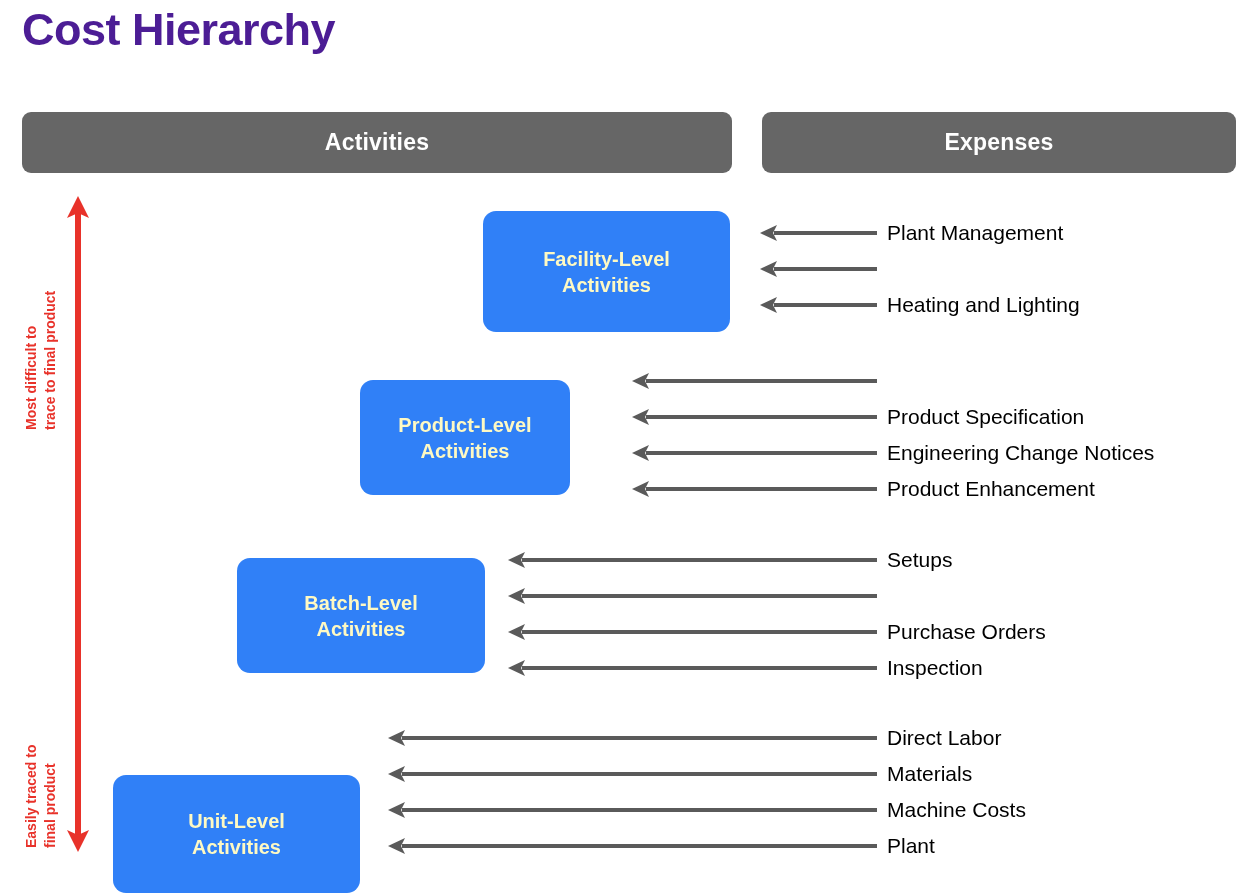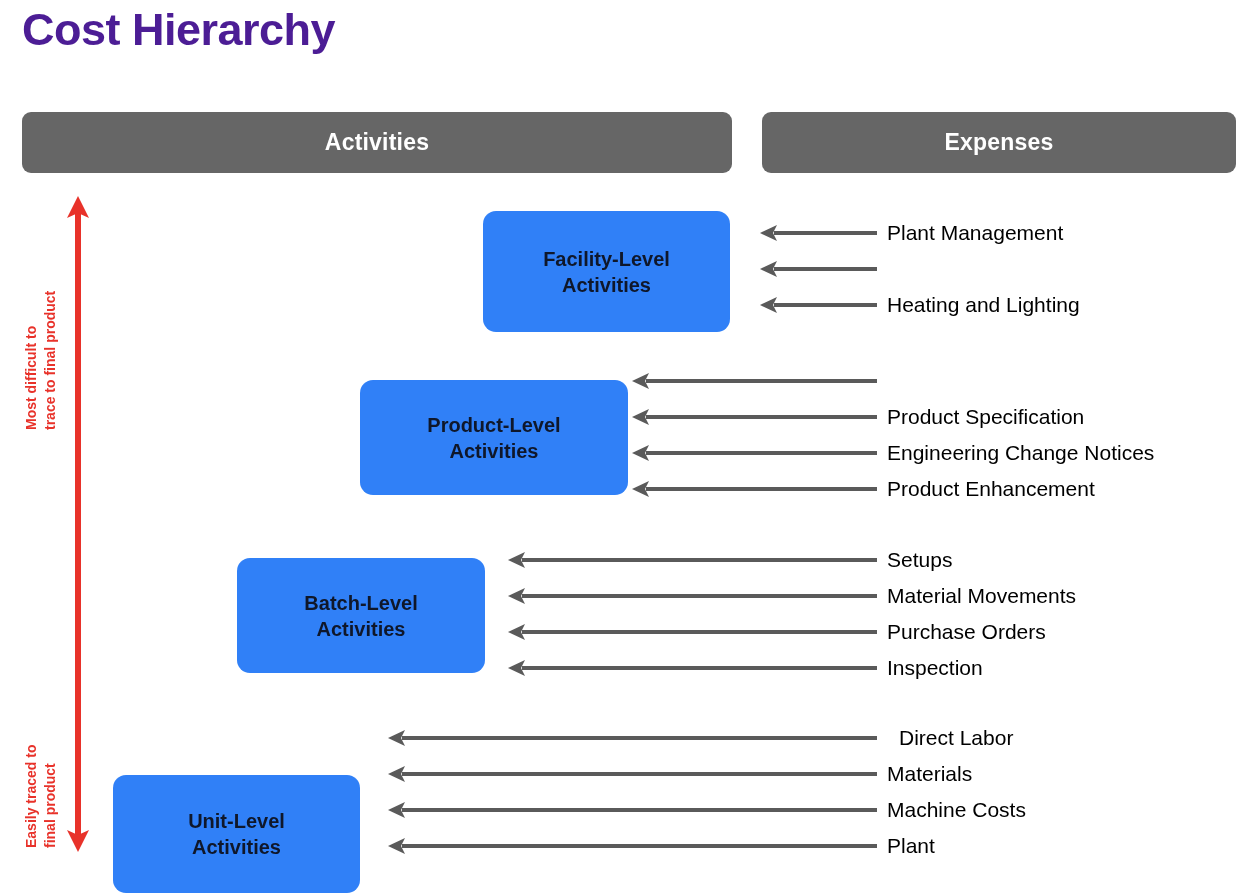--- a/index.html
+++ b/index.html
@@ -66,28 +66,28 @@
 
   
   .activity-box{
     position:absolute;
     background:#3080F7;
     border-radius:13px;
     display:flex;
     align-items:center;
     justify-content:center;
     text-align:center;
-    color:#0f172a;
+    color:#fef9c3;
     font-size:20px;
     font-weight:bold;
     line-height:26px;
   }
   .activity-box span{display:block;}
   #box-facility{ left:483px; top:211px; width:247px; height:121px; }
-  #box-product { left:360px; top:380px; width:268px; height:115px;align-items:center; }
+  #box-product { left:360px; top:380px; width:210px; height:115px;align-items:center; }
   #box-batch   { left:237px; top:558px; width:248px; height:115px; }
   #box-unit    { left:113px; top:735px; width:247px; height:118px;margin-top:40px; }
 
   
   .expense-row{
     position:absolute;
     height:26px;
     display:flex;
     align-items:center;
   }
@@ -215,42 +215,41 @@
           <line x1="369" y1="13" x2="14" y2="13" stroke="#5A5A5A" stroke-width="4"></line>
           <polygon points="0,13 17,5 13,13 17,21" fill="#5A5A5A"></polygon>
         </svg>
         <div class="expense-label" style="left: 379px;">Setups</div>
       </div>
       <div class="expense-row" style="left: 508px; top: 583px; width: 779px;">
         <svg class="expense-arrow" width="369" height="26" viewBox="0 0 369 26">
           <line x1="369" y1="13" x2="14" y2="13" stroke="#5A5A5A" stroke-width="4"></line>
           <polygon points="0,13 17,5 13,13 17,21" fill="#5A5A5A"></polygon>
         </svg>
-        <div class="expense-label" style="left: 379px;">Material Movements</div>
       </div>
       <div class="expense-row" style="left: 508px; top: 619px; width: 779px;">
         <svg class="expense-arrow" width="369" height="26" viewBox="0 0 369 26">
           <line x1="369" y1="13" x2="14" y2="13" stroke="#5A5A5A" stroke-width="4"></line>
           <polygon points="0,13 17,5 13,13 17,21" fill="#5A5A5A"></polygon>
         </svg>
         <div class="expense-label" style="left: 379px;">Purchase Orders</div>
       </div>
       <div class="expense-row" style="left: 508px; top: 655px; width: 779px;">
         <svg class="expense-arrow" width="369" height="26" viewBox="0 0 369 26">
           <line x1="369" y1="13" x2="14" y2="13" stroke="#5A5A5A" stroke-width="4"></line>
           <polygon points="0,13 17,5 13,13 17,21" fill="#5A5A5A"></polygon>
         </svg>
         <div class="expense-label" style="left: 379px;">Inspection</div>
       </div>
       <div class="expense-row" style="left: 388px; top: 725px; width: 899px;">
         <svg class="expense-arrow" width="489" height="26" viewBox="0 0 489 26">
           <line x1="489" y1="13" x2="14" y2="13" stroke="#5A5A5A" stroke-width="4"></line>
           <polygon points="0,13 17,5 13,13 17,21" fill="#5A5A5A"></polygon>
         </svg>
-        <div class="expense-label" style="left: 499px; margin-left: 12px;">Direct Labor</div>
+        <div class="expense-label" style="left: 499px;">Direct Labor</div>
       </div>
       <div class="expense-row" style="left: 388px; top: 761px; width: 899px;">
         <svg class="expense-arrow" width="489" height="26" viewBox="0 0 489 26">
           <line x1="489" y1="13" x2="14" y2="13" stroke="#5A5A5A" stroke-width="4"></line>
           <polygon points="0,13 17,5 13,13 17,21" fill="#5A5A5A"></polygon>
         </svg>
         <div class="expense-label" style="left: 499px;">Materials</div>
       </div>
       <div class="expense-row" style="left: 388px; top: 797px; width: 899px;">
         <svg class="expense-arrow" width="489" height="26" viewBox="0 0 489 26">

